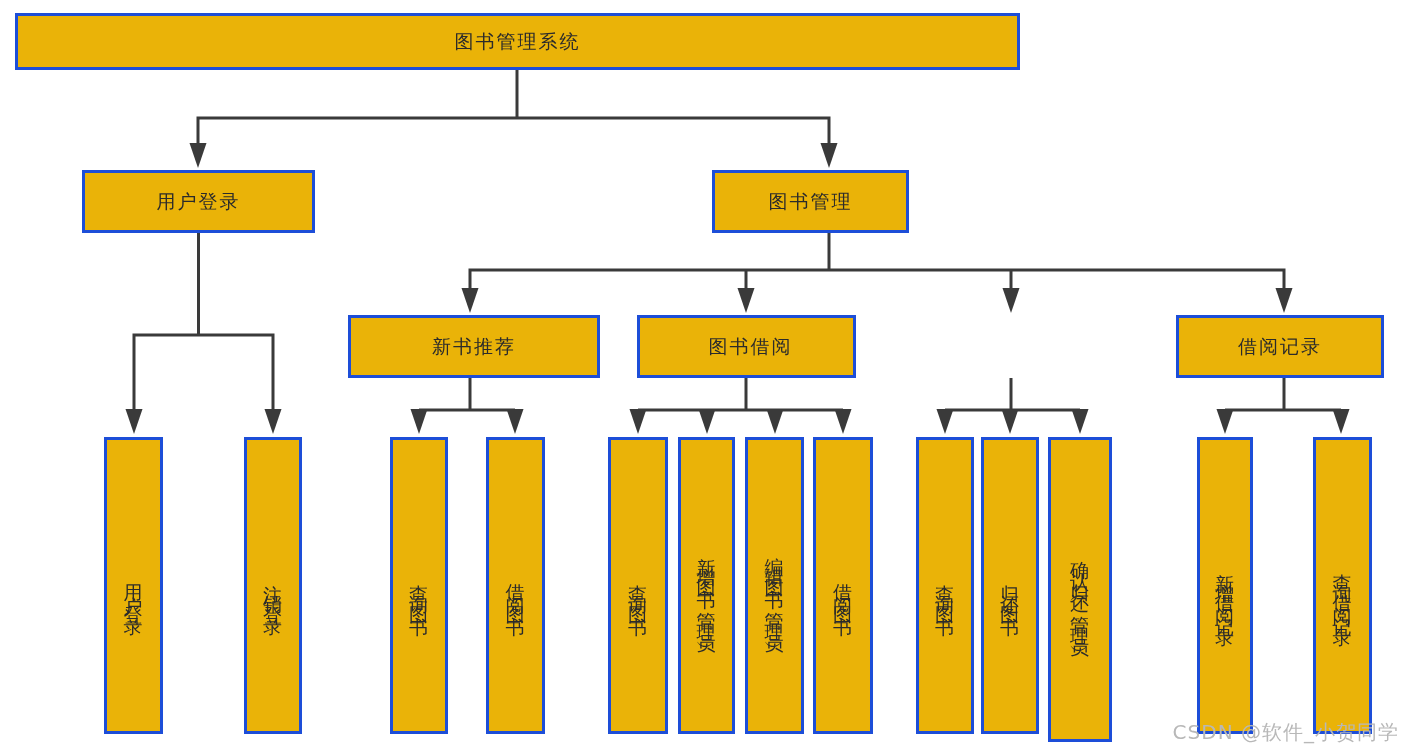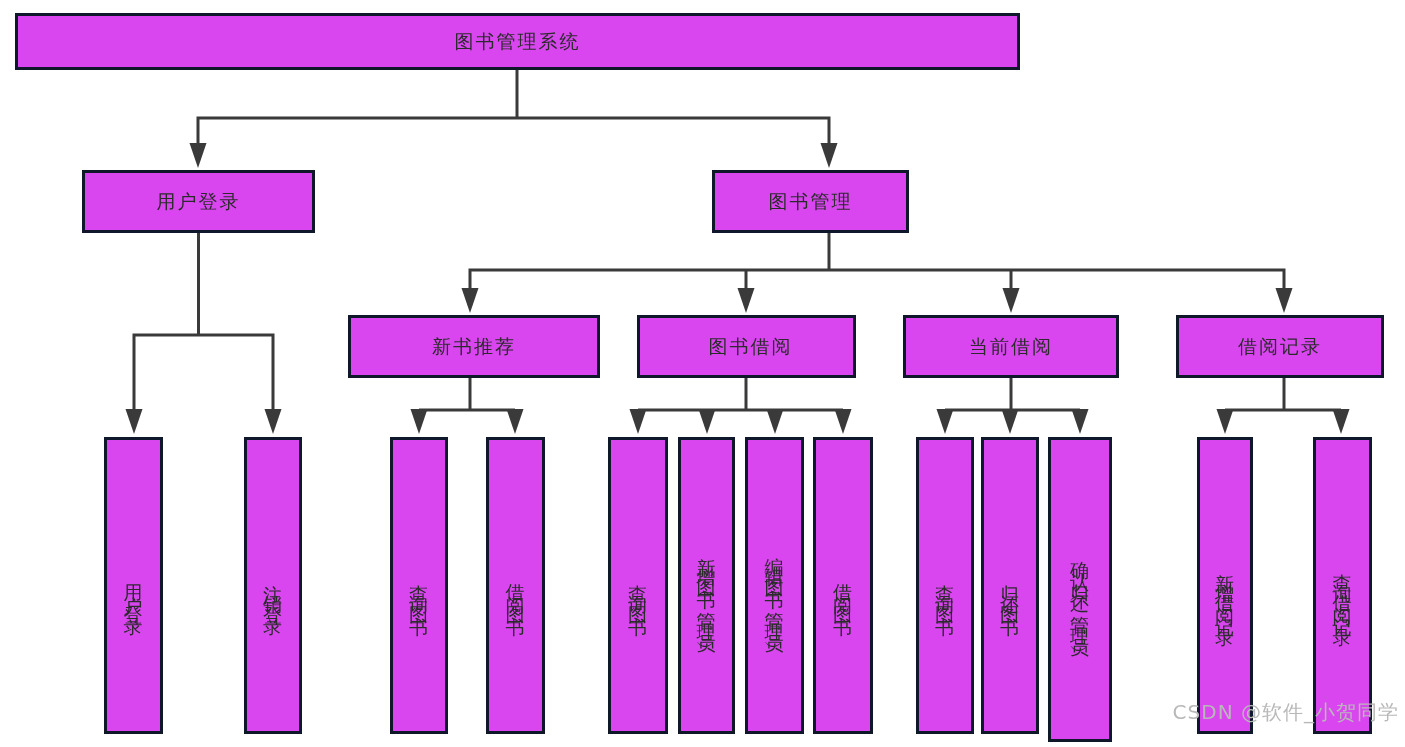--- a/index.html
+++ b/index.html
@@ -12,40 +12,40 @@
     font-family: "DejaVu Sans", "Liberation Sans", sans-serif;
   }
   svg.connectors {
     position: absolute;
     left: 0; top: 0;
     width: 1405px; height: 747px;
   }
   .box {
     position: absolute;
     box-sizing: border-box;
-    background: #d946ef;
-    border: 3px solid #0f172a;
+    background: #eab308;
+    border: 3px solid #1d4ed8;
     display: flex;
     align-items: center;
     justify-content: center;
     color: #2b2b2b;
   }
   .h { font-size: 19px; letter-spacing: 2px; }
   .v {
     writing-mode: vertical-rl;
     text-orientation: mixed;
     font-size: 19px;
     line-height: 1;
     letter-spacing: 11px;
     padding-top: 11px; 
   }
   .watermark {
     position: absolute;
     right: 6px;
-    bottom: 21px;
+    bottom: 1px;
     font-size: 20px;
     letter-spacing: 1px;
     color: #b8b8b8;
     white-space: nowrap;
   }
 </style>
 </head>
 <body>
 
 <div class="stage">
@@ -99,21 +99,20 @@
     </g>
   </svg>
 
   <div class="box h" style="left:15px; top:13px; width:1005px; height:57px;">图书管理系统</div>
 
   <div class="box h" style="left:82px; top:170px; width:233px; height:63px;">用户登录</div>
   <div class="box h" style="left:712px; top:170px; width:197px; height:63px;">图书管理</div>
 
   <div class="box h" style="left:348px; top:315px; width:252px; height:63px;">新书推荐</div>
   <div class="box h" style="left:637px; top:315px; width:219px; height:63px;padding-left:8px;">图书借阅</div>
-  <div class="box h" style="left:903px; top:315px; width:216px; height:63px;">当前借阅</div>
   <div class="box h" style="left:1176px; top:315px; width:208px; height:63px;">借阅记录</div>
 
   <div class="box v" style="left:104px; top:437px; width:59px; height:297px;">用户登录</div>
   <div class="box v" style="left:244px; top:437px; width:58px; height:297px;">注销登录</div>
 
   <div class="box v" style="left:390px; top:437px; width:58px; height:297px;">查询图书</div>
   <div class="box v" style="left:486px; top:437px; width:59px; height:297px;">借阅图书</div>
 
   <div class="box v" style="left:608px; top:437px; width:60px; height:297px;">查询图书</div>
   <div class="box v" style="left:678px; top:437px; width:57px; height:297px;">新增图书（管理员）</div>

